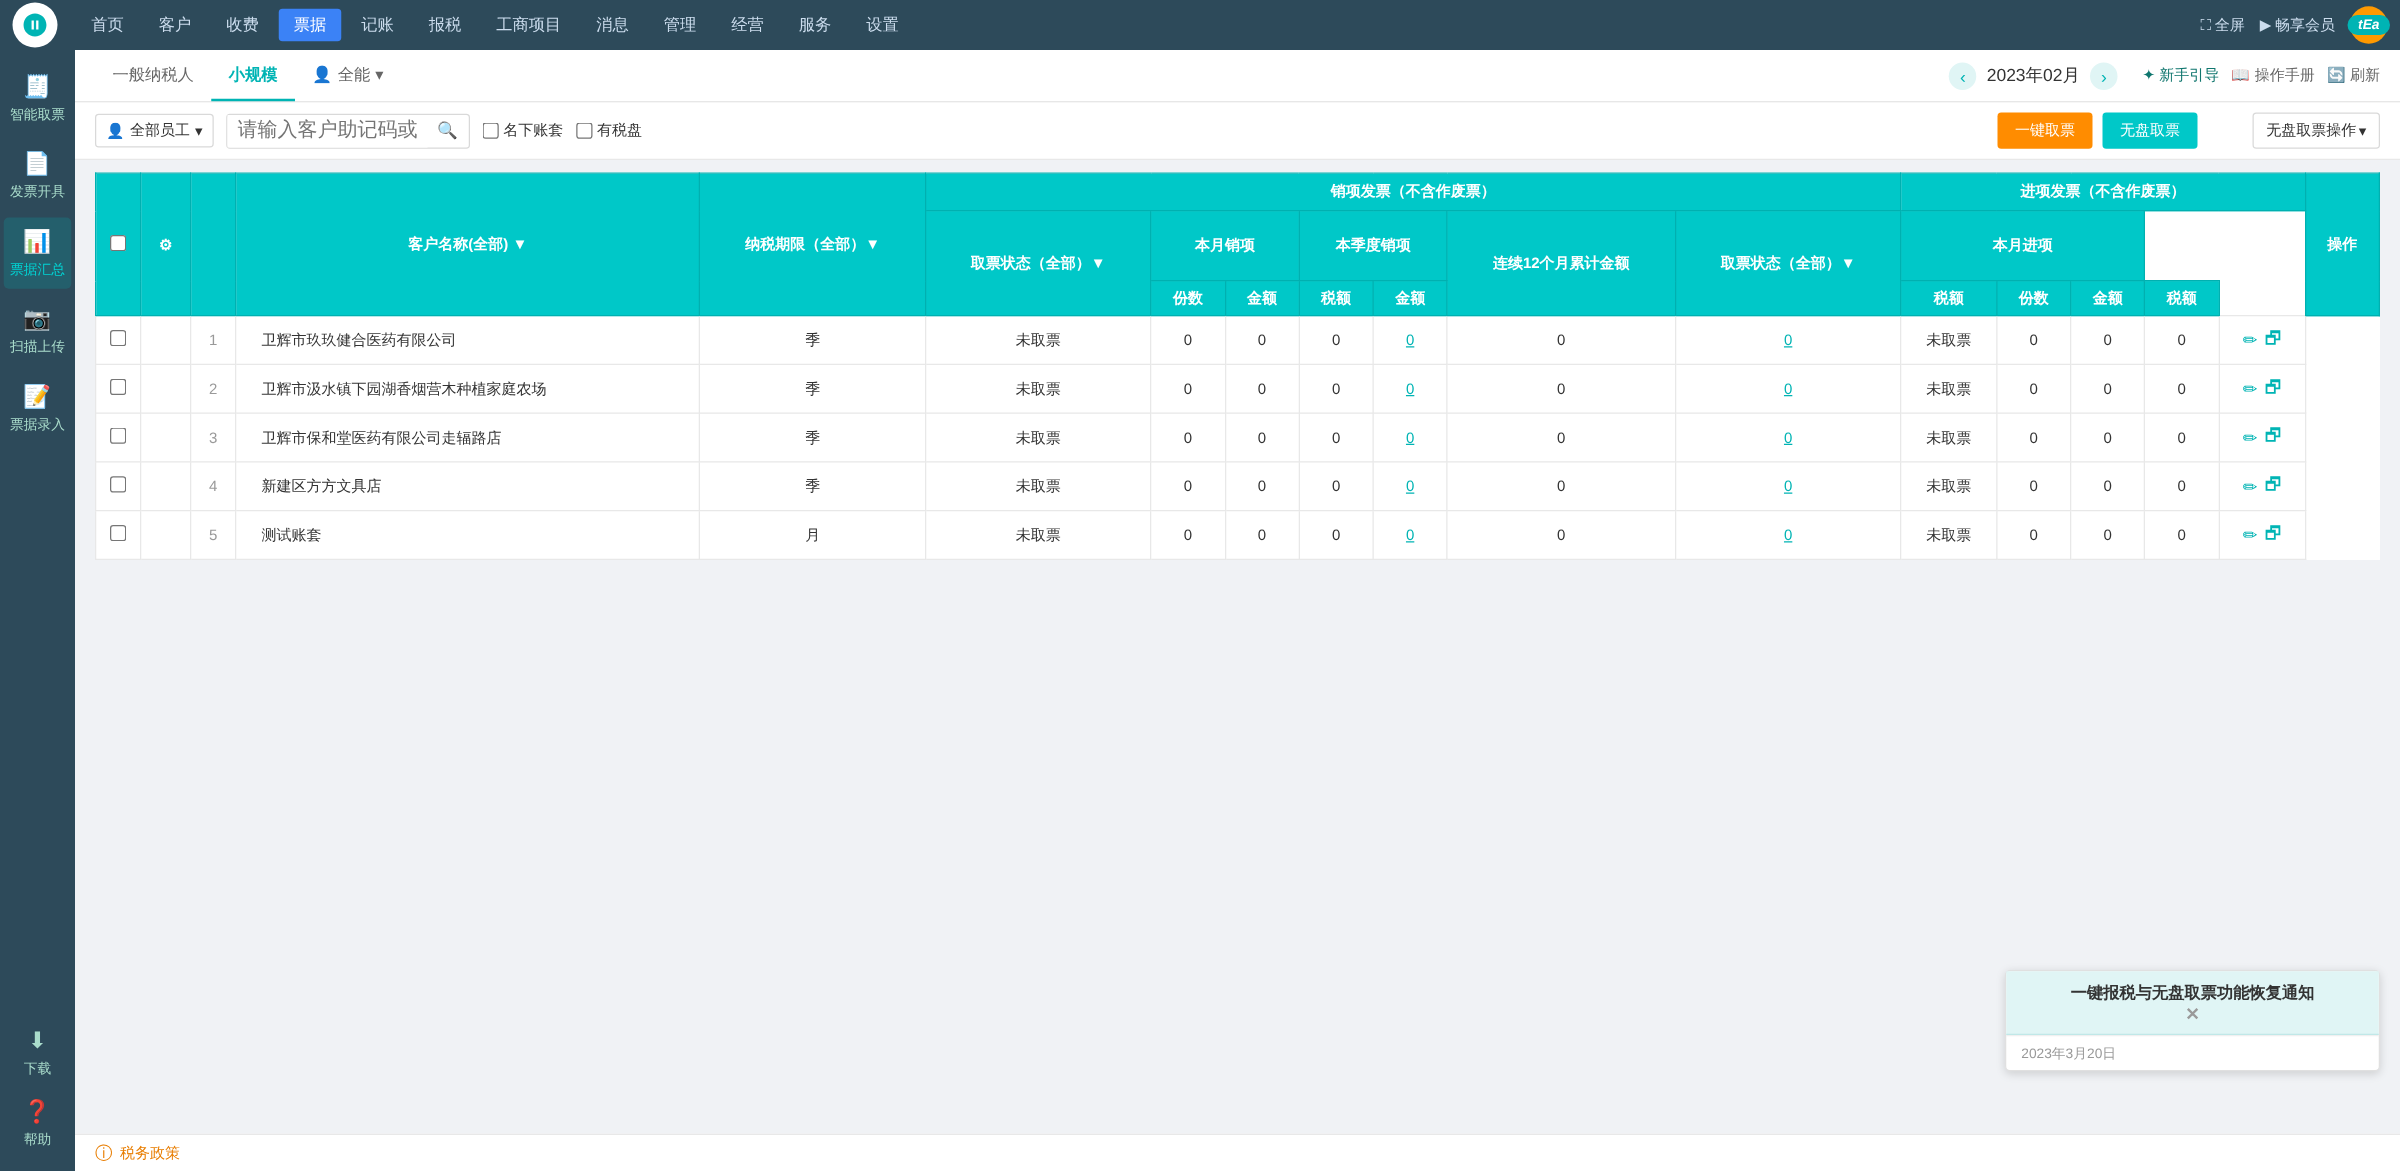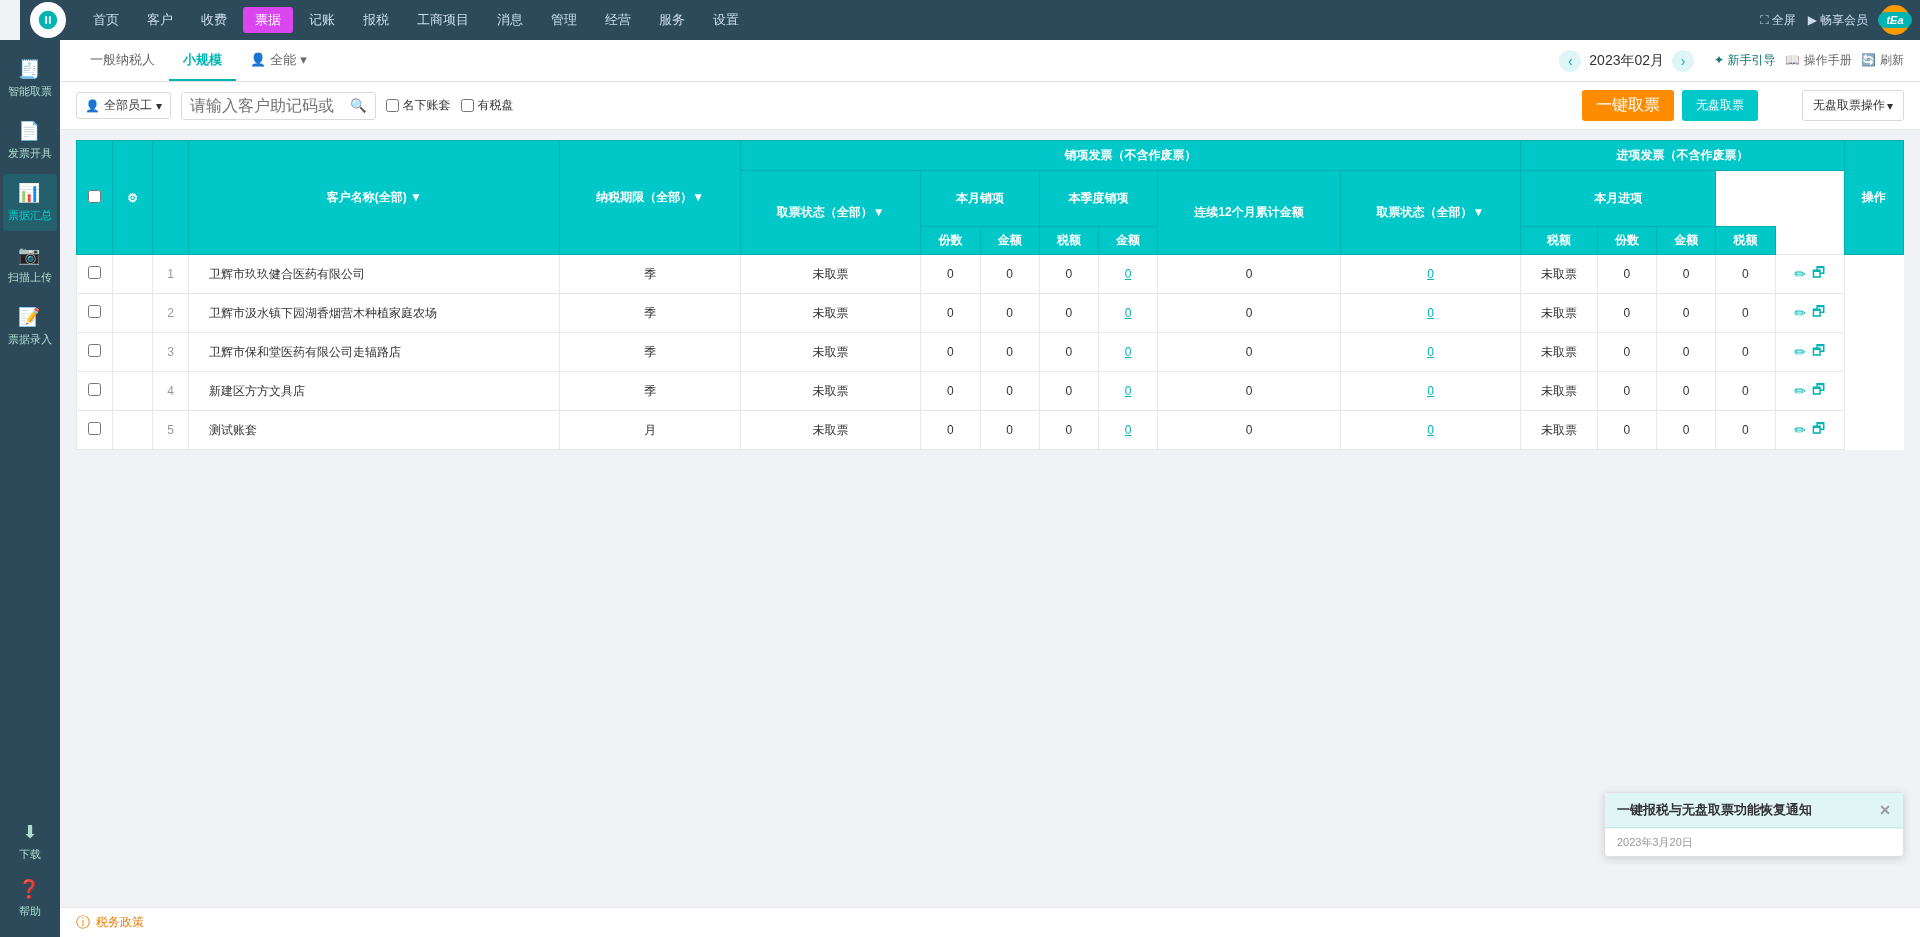--- a/index.html
+++ b/index.html
@@ -6,21 +6,20 @@
     body { font-family: 'Microsoft YaHei', Arial, sans-serif; font-size: 12px; background: #f0f2f5; color: #333; overflow: hidden; }
 
     
     .top-nav {
       height: 40px;
       background: #2d4a5a;
       display: flex;
       align-items: center;
       padding: 0 10px;
       color: #fff;
-      margin-left: 20px;
     }
     .top-nav .logo {
       width: 36px; height: 36px;
       background: #fff;
       border-radius: 50%;
       display: flex; align-items: center; justify-content: center;
       margin-right: 15px;
       flex-shrink: 0;
     }
     .top-nav .logo svg { width: 22px; height: 22px; }
@@ -28,21 +27,21 @@
       display: flex; align-items: center; gap: 4px; flex: 1;
     }
     .top-nav .nav-item {
       padding: 4px 12px;
       cursor: pointer;
       border-radius: 3px;
       font-size: 13px;
       color: #cde;
     }
     .top-nav .nav-item.active {
-      background: #d946ef;
+      background: #3b82f6;
       color: #fff;
     }
     .top-nav .top-right {
       display: flex; align-items: center; gap: 12px; font-size: 12px; color: #cde;
     }
     .top-nav .top-right .btn-fullscreen,
     .top-nav .top-right .btn-member {
       cursor: pointer; display: flex; align-items: center; gap: 3px;
     }
     .avatar {
@@ -132,21 +131,21 @@
     .toolbar .search-box .search-btn {
       padding: 4px 8px; cursor: pointer; color: #999; border: none; background: none;
     }
     .toolbar .checkbox-item {
       display: flex; align-items: center; gap: 4px; cursor: pointer; font-size: 12px;
     }
     .toolbar .checkbox-item input { cursor: pointer; }
     .toolbar-right { margin-left: auto; display: flex; gap: 8px; }
     .btn-primary {
       background: #ff8c00; color: #fff; border: none;
-      padding: 5px 14px; border-radius: 3px; cursor: pointer; font-size: 16px;
+      padding: 5px 14px; border-radius: 3px; cursor: pointer; font-size: 12px;
     }
     .btn-danger {
       background: #00c8c8; color: #fff; border: none;
       padding: 5px 14px; border-radius: 3px; cursor: pointer; font-size: 12px;
     }
     .btn-more {
       background: #fff; color: #333; border: 1px solid #d9d9d9;
       padding: 5px 10px; border-radius: 3px; cursor: pointer; font-size: 12px;
       display: flex; align-items: center; gap: 2px; margin-left: 36px;
     }
@@ -187,21 +186,21 @@
       border-radius: 4px;
       box-shadow: 0 2px 8px rgba(0,0,0,0.15);
       font-size: 12px;
       z-index: 100;
     }
     .notification-header {
       background: #e0f5f5;
       padding: 8px 12px;
       display: flex; align-items: center; justify-content: space-between;
       border-bottom: 1px solid #c0e8e8;
-      font-weight: bold; font-size: 13px; color: #333;
+      font-weight: bold; font-size: 13px; color: #333; flex-direction: column;
     }
     .notification-close { cursor: pointer; color: #999; font-size: 14px; }
     .notification-body { padding: 10px 12px; line-height: 1.7; color: #555; max-height: 150px; overflow-y: auto; }
     .notification-footer { padding: 6px 12px; color: #999; font-size: 11px; border-top: 1px solid #f0f0f0; }
 
     
     .bottom-bar {
       height: 30px; background: #fff; border-top: 1px solid #e8e8e8;
       display: flex; align-items: center; padding: 0 16px; gap: 6px;
       font-size: 12px; color: #e87d00; flex-shrink: 0;

